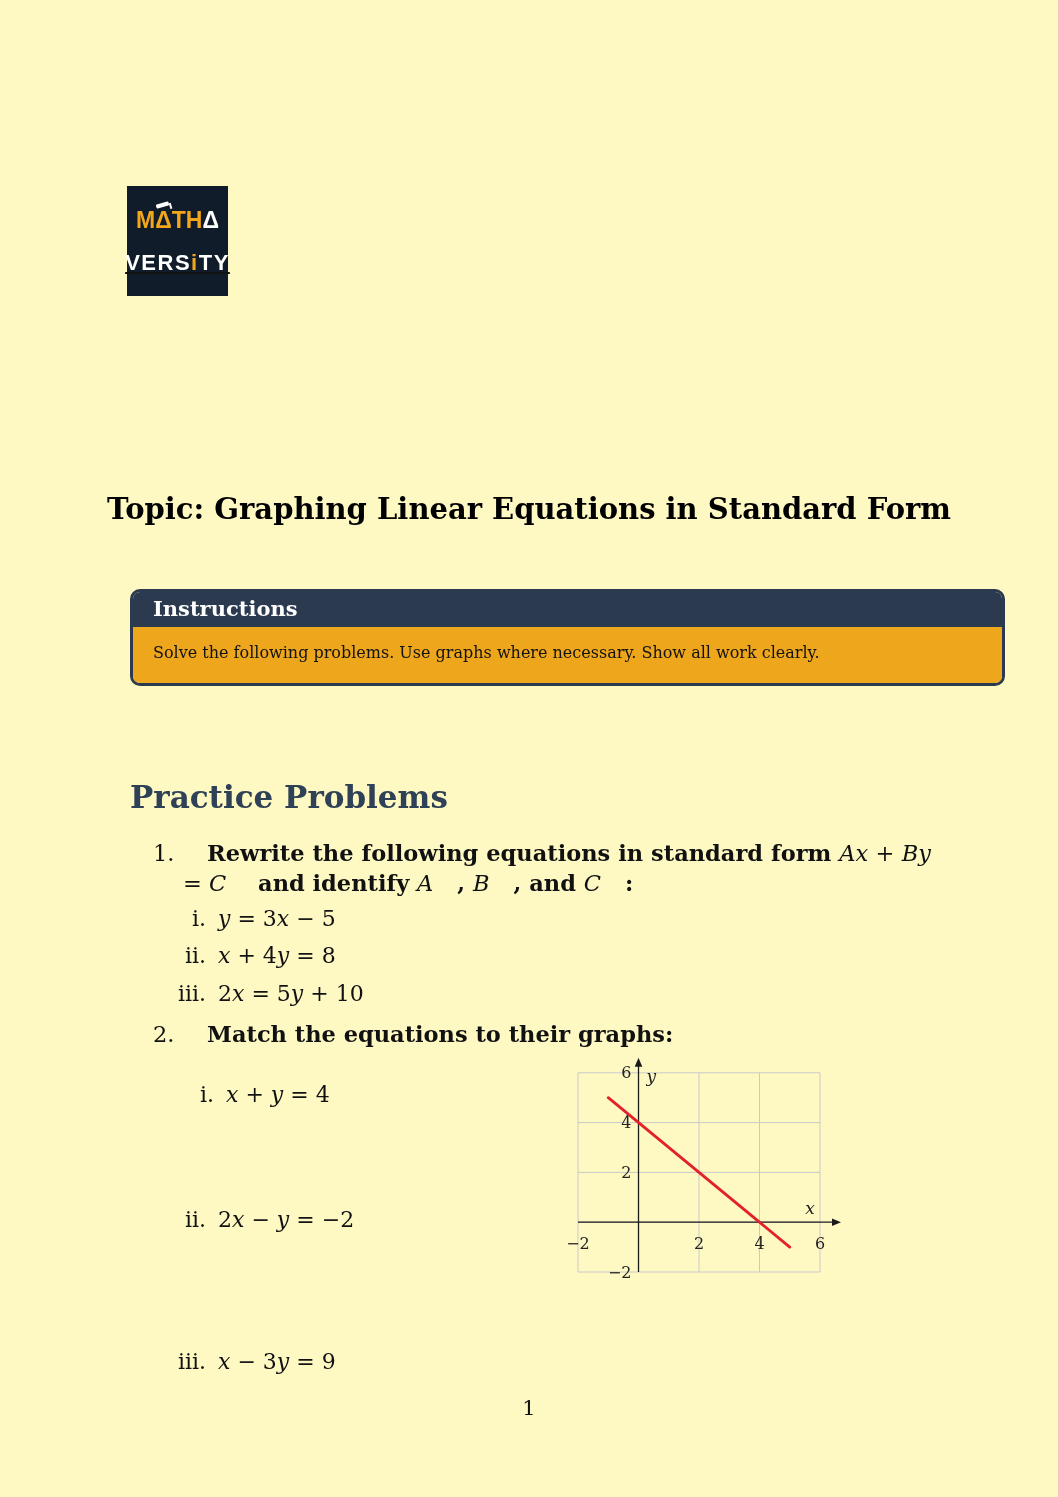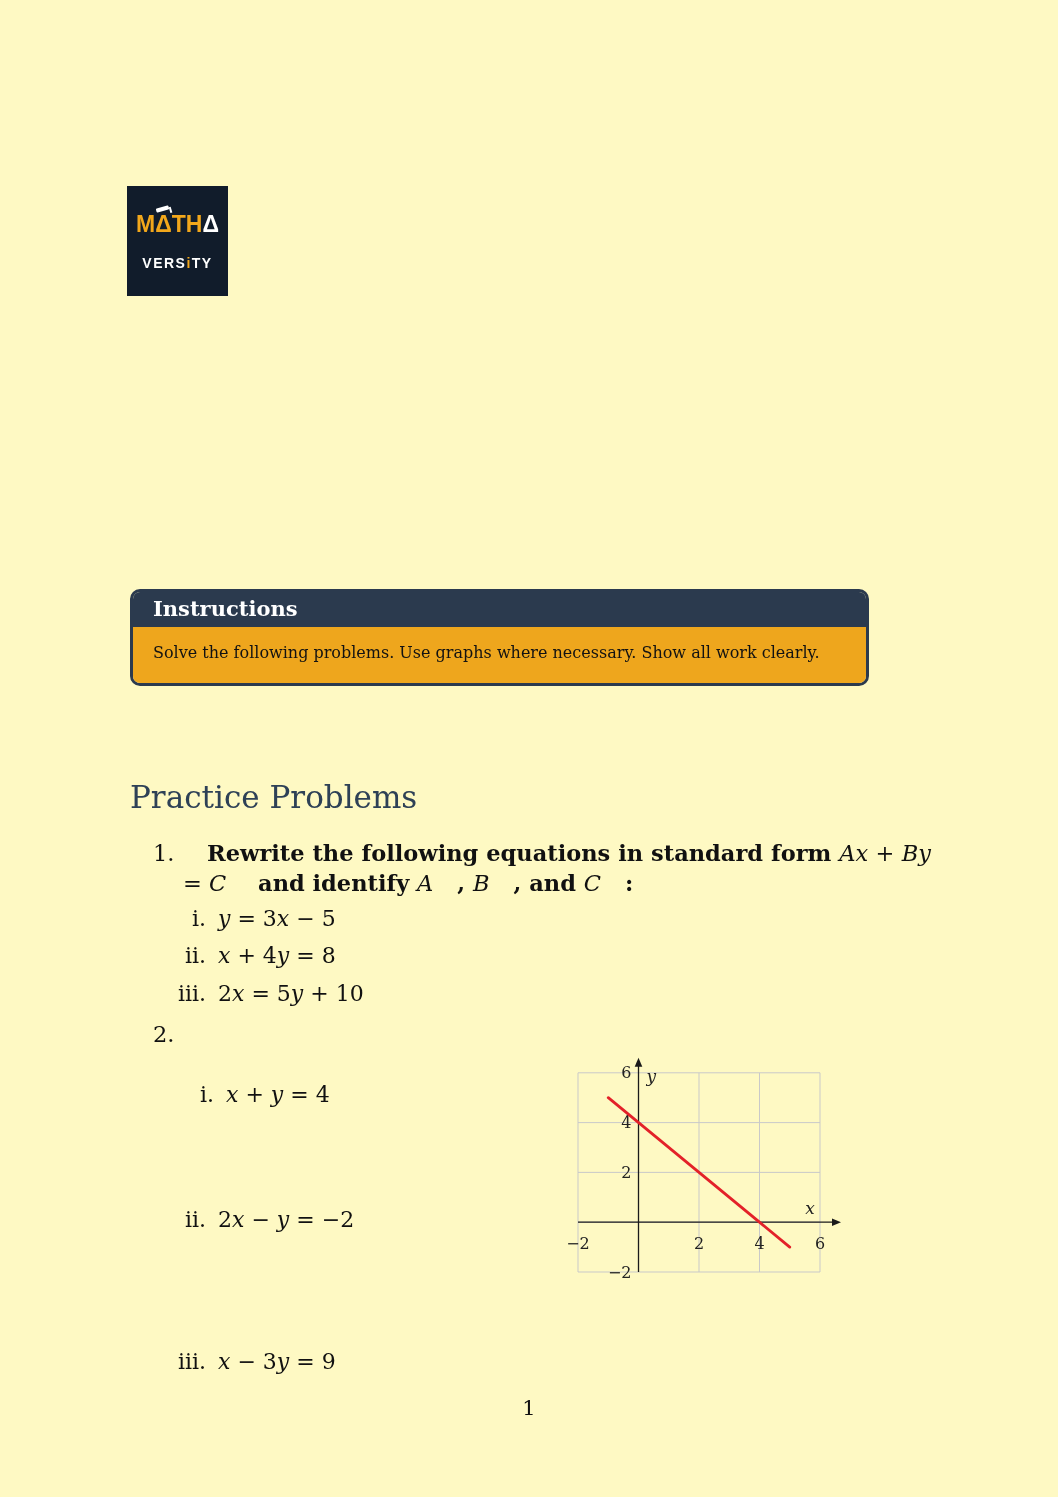--- a/index.html
+++ b/index.html
@@ -5,35 +5,35 @@
   html,body{margin:0;padding:0;background:#ffffff;}
   .page{position:relative;width:1058px;height:1497px;background:#fef9c3;
         font-family:"DejaVu Serif",serif;color:#111;overflow:hidden;}
   .abs{position:absolute;}
 
   
   .logo{left:127px;top:186px;width:101px;height:110px;background:#111c2b;
         display:flex;flex-direction:column;align-items:center;justify-content:center;
         font-family:"Liberation Sans",sans-serif;font-weight:bold;line-height:1;}
   .logo-line1{font-size:23px;position:relative;letter-spacing:0;}
-  .logo-line2{font-size:14px;letter-spacing:1.5px;margin-top:20px;}
+  .logo-line2{font-size:22px;letter-spacing:1.5px;margin-top:20px;text-decoration:underline;}
   .lg-yellow{color:#f2a71b;}
   .lg-white{color:#ffffff;}
   .tri-wrap{position:relative;display:inline-block;}
   .cap{position:absolute;left:1px;top:-6px;width:13px;height:4px;background:#fff;
        transform:rotate(-16deg);border-radius:1px;}
   .cap::after{content:"";position:absolute;right:-2px;top:2px;width:2px;height:6px;background:#fff;}
 
   
   .title{left:0;right:0;top:324px;text-align:center;font-size:42px;font-weight:bold;color:#000;}
   .topic{left:0;right:0;top:492px;text-align:center;font-size:29px;font-weight:bold;color:#000;}
-  .section{left:130px;top:779px;font-size:31px;font-weight:normal;color:#2e4156;}
+  .section{left:130px;top:779px;font-size:31px;font-weight:bold;color:#2e4156;}
 
   
-  .ibox{left:130px;top:589px;width:739px;border:3px solid #2b3a4e;border-radius:10px;
+  .ibox{left:130px;top:589px;width:875px;border:3px solid #2b3a4e;border-radius:10px;
         overflow:hidden;box-sizing:border-box;}
   .ibox-h{background:#2b3a4e;color:#fff;font-weight:bold;font-size:21px;padding:4px 0 6px 20px;}
   .ibox-b{background:#eea61d;color:#121212;font-size:16px;line-height:34px;padding:9px 20px 13px 20px;}
 
   
   .prob{font-size:22.5px;line-height:30px;}
   .pnum{position:absolute;left:-30px;font-weight:normal;}
   .prob1{left:183px;top:838px;width:748px;text-align:justify;}
   .prob2{left:183px;top:1019px;width:748px;}
   .prob b{font-weight:bold;margin-left:24px;}
@@ -58,20 +58,21 @@
 <body>
 
 <div class="page">
 
   <div class="abs logo">
     <div class="logo-line1"><span class="lg-yellow">M</span><span class="lg-yellow tri-wrap">Δ<span class="cap"></span></span><span class="lg-yellow">TH</span><span class="lg-white">Δ</span></div>
     <div class="logo-line2"><span class="lg-white">VERS</span><span class="lg-yellow">i</span><span class="lg-white">TY</span></div>
   </div>
 
 
+  <div class="abs topic">Topic: Graphing Linear Equations in Standard Form</div>
 
   <div class="abs ibox">
     <div class="ibox-h">Instructions</div>
     <div class="ibox-b">Solve the following problems. Use graphs where necessary. Show all work clearly.</div>
   </div>
 
   <div class="abs section">Practice Problems</div>
 
   <div class="abs prob prob1">
     <span class="pnum">1.</span>
@@ -83,20 +84,21 @@
   </div>
   <div class="abs sub s1b">
     <span class="sublabel">ii.</span><span class="math"><i>x</i> + 4<i>y</i> = 8</span>
   </div>
   <div class="abs sub s1c">
     <span class="sublabel">iii.</span><span class="math">2<i>x</i> = 5<i>y</i> + 10</span>
   </div>
 
   <div class="abs prob prob2">
     <span class="pnum">2.</span>
+    <span class="ptext"><b>Match the equations to their graphs:</b></span>
   </div>
 
   <div class="abs sub s2a">
     <span class="sublabel">i.</span><span class="math"><i>x</i> + <i>y</i> = 4</span>
   </div>
   <div class="abs sub s2b">
     <span class="sublabel">ii.</span><span class="math">2<i>x</i> − <i>y</i> = −2</span>
   </div>
   <div class="abs sub s2c">
     <span class="sublabel">iii.</span><span class="math"><i>x</i> − 3<i>y</i> = 9</span>

